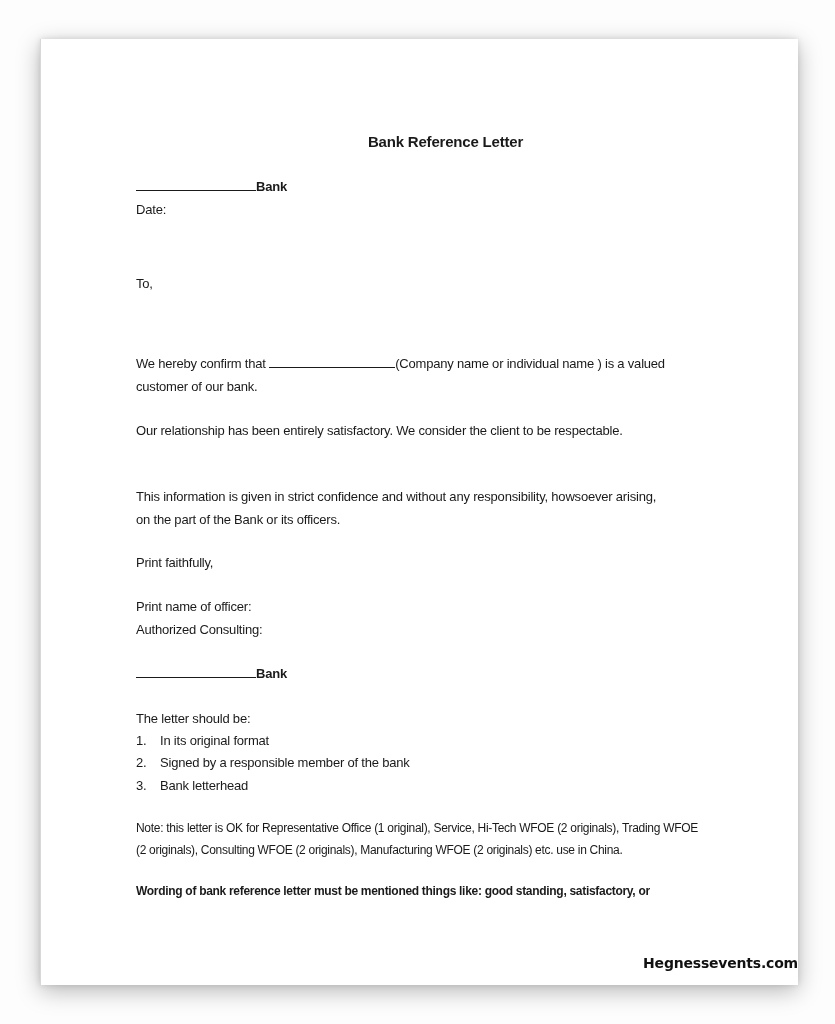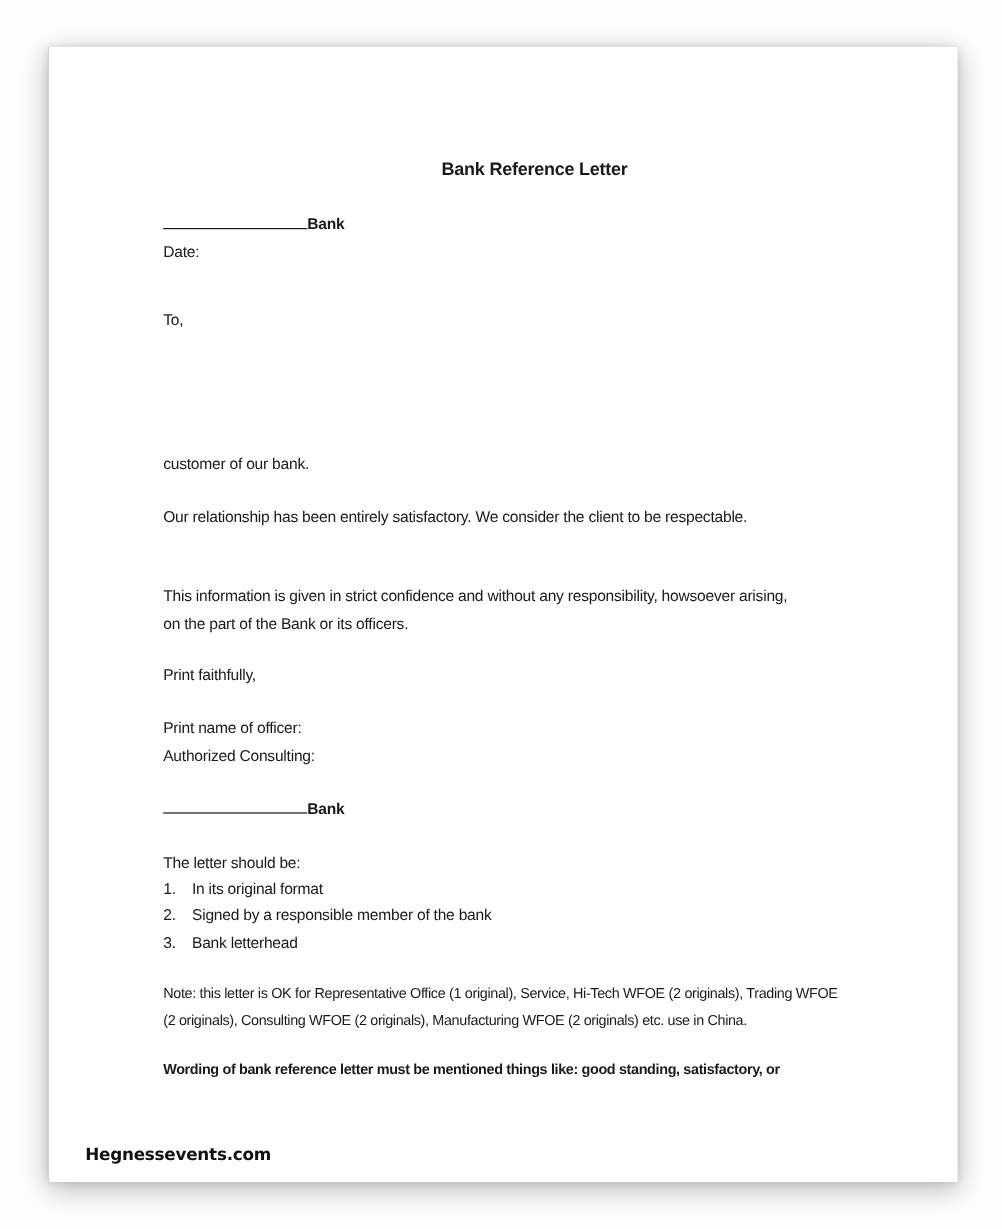--- a/index.html
+++ b/index.html
@@ -77,21 +77,21 @@
       white-space: nowrap;
       font-size: 12px;
       font-weight: bold;
       letter-spacing: -0.3px;
     }
     .watermark {
       position: absolute;
       left: 0;
       width: 100%;
       top: 916px;
-      text-align: left;
+      text-align: right;
       font-family: "DejaVu Sans", sans-serif;
       font-weight: bold;
       font-size: 14px;
       color: #111;
       padding-left: 30px;
       box-sizing: border-box;
     }
   </style>
 </head>
 <body>
@@ -101,22 +101,26 @@
     <div class="doc">
 
       <div class="title">Bank Reference Letter</div>
 
       <div class="line" style="top:140px;">
         <span class="blank" style="width:120px;"></span><span class="bold">Bank</span>
       </div>
 
       <div class="line" style="top:163px;">Date:</div>
 
-      <div class="line" style="top:220px;text-align:center;">To,</div>
+      <div class="line" style="top:237px;text-align:center;">To,</div>
 
+      <div class="line" style="top:317px;">
+        <span>We hereby confirm that</span>
+        <span class="blank" style="width:126px;"></span><span>(Company name or individual name ) is a valued</span>
+      </div>
       <div class="line" style="top:340px;">customer of our bank.</div>
 
       <div class="line" style="top:450px;">This information is given in strict confidence and without any responsibility, howsoever arising,</div>
 
       <div class="line" style="top:384px;">Our relationship has been entirely satisfactory. We consider the client to be respectable.</div>
       <div class="line" style="top:473px;">on the part of the Bank or its officers.</div>
 
       <div class="line" style="top:516px;">Print faithfully,</div>
 
       <div class="line" style="top:560px;">Print name of officer:</div>

